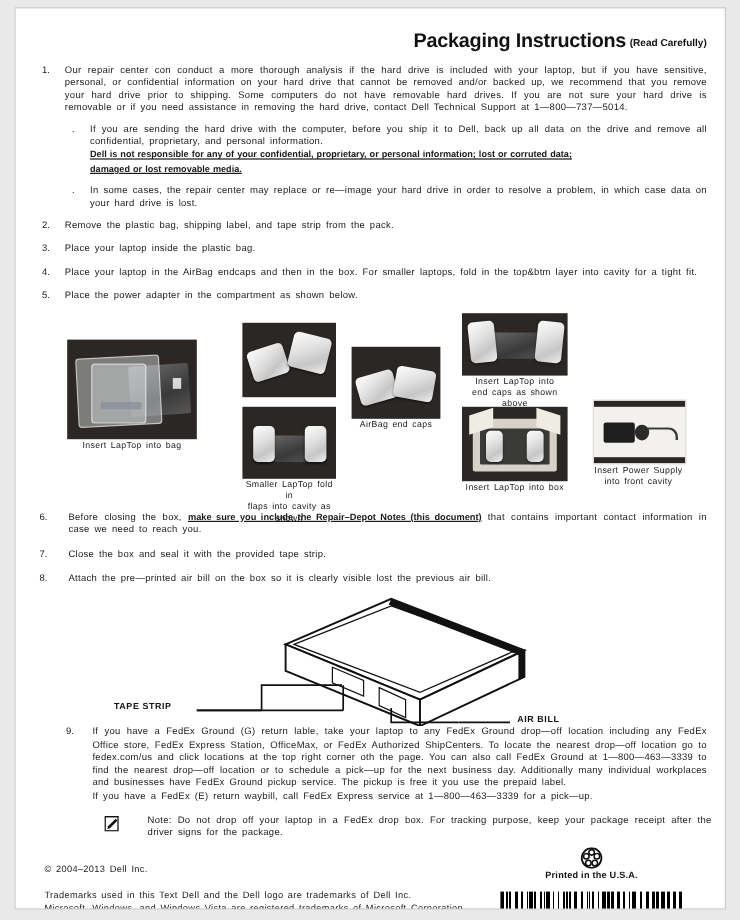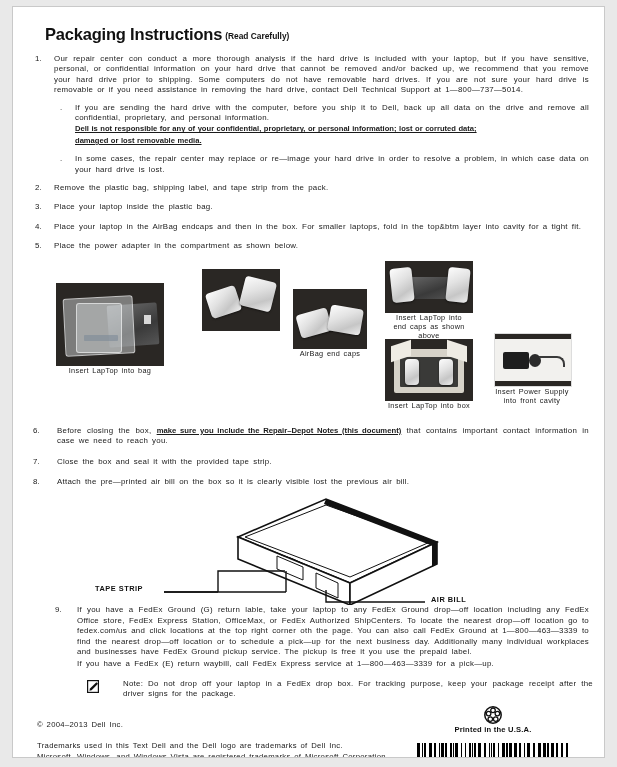--- a/index.html
+++ b/index.html
@@ -27,20 +27,21 @@
   .inner {
     position: absolute;
     left: 20px;
     top: 14px;
     width: 556px;
   }
 
   
   .title-row {
     margin: 4px 0 10px 12px;
+    text-align: right;
   }
   .title {
     font-size: 16.5px;
     font-weight: bold;
     letter-spacing: -0.2px;
     color: #111;
     display: inline;
   }
   .title-sub {
     font-size: 8.4px;
@@ -291,20 +292,29 @@
       <div class="cap">Insert LapTop into bag</div>
     </div>
 
     <div class="fig" style="left:169px; top:8px; width:78px;">
       <div class="photo" style="width:78px;height:62px;">
         <div class="blob" style="left:6px;top:20px;width:31px;height:26px;transform:rotate(-18deg);"></div>
         <div class="blob" style="left:40px;top:10px;width:32px;height:30px;transform:rotate(14deg);"></div>
       </div>
     </div>
 
+    <div class="fig" style="left:169px; top:78px; width:78px;">
+      <div class="photo" style="width:78px;height:60px;">
+        <div class="lap" style="left:18px;top:24px;width:42px;height:22px;"></div>
+        <div class="blob" style="left:9px;top:16px;width:18px;height:30px;"></div>
+        <div class="blob" style="left:52px;top:16px;width:18px;height:30px;"></div>
+      </div>
+      <div class="cap">Smaller LapTop fold in</div>
+      <div class="cap" style="margin-top:0;">flaps into cavity as shown</div>
+    </div>
 
     <div class="fig" style="left:260px; top:28px; width:74px;">
       <div class="photo" style="width:74px;height:60px;">
         <div class="blob" style="left:5px;top:22px;width:32px;height:24px;transform:rotate(-16deg);"></div>
         <div class="blob" style="left:36px;top:18px;width:33px;height:26px;transform:rotate(10deg);"></div>
       </div>
       <div class="cap">AirBag end caps</div>
     </div>
 
     <div class="fig" style="left:352px; top:0px; width:88px;">

